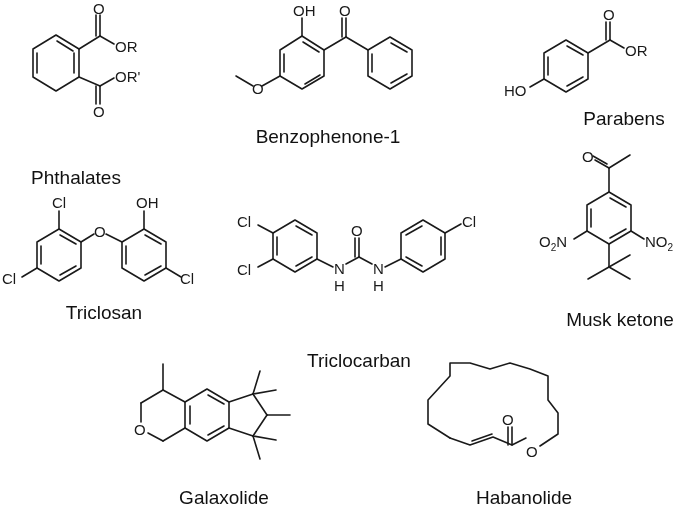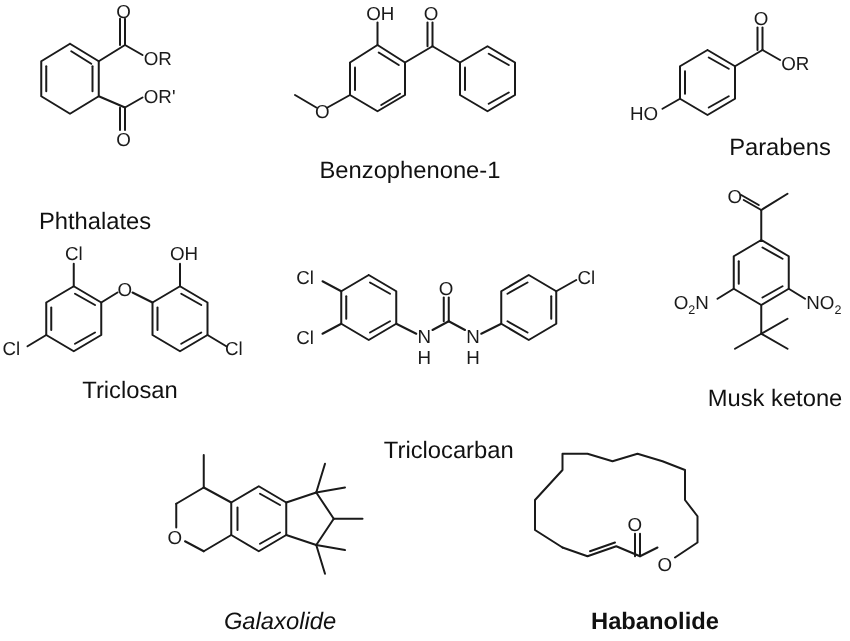--- a/index.html
+++ b/index.html
@@ -200,14 +200,14 @@
     <text class="atom" x="526" y="457">O</text>
   </g>
 </svg>
 
 <div class="label" style="left:76px; top:126px;margin-top:41px;">Phthalates</div>
 <div class="label" style="left:328px; top:126px;">Benzophenone-1</div>
 <div class="label" style="left:608px; top:108px;margin-left:16px;">Parabens</div>
 <div class="label" style="left:104px; top:302px;">Triclosan</div>
 <div class="label" style="left:359px; top:322px;margin-top:28px;">Triclocarban</div>
 <div class="label" style="left:620px; top:309px;">Musk ketone</div>
-<div class="label" style="left:224px; top:487px;font-style:italic;">Galaxolide</div>
-<div class="label" style="left:524px; top:487px;font-weight:bold;">Habanolide</div>
+<div class="label" style="left:224px; top:487px;">Galaxolide</div>
+<div class="label" style="left:524px; top:487px;">Habanolide</div>
 
 </body></html>

